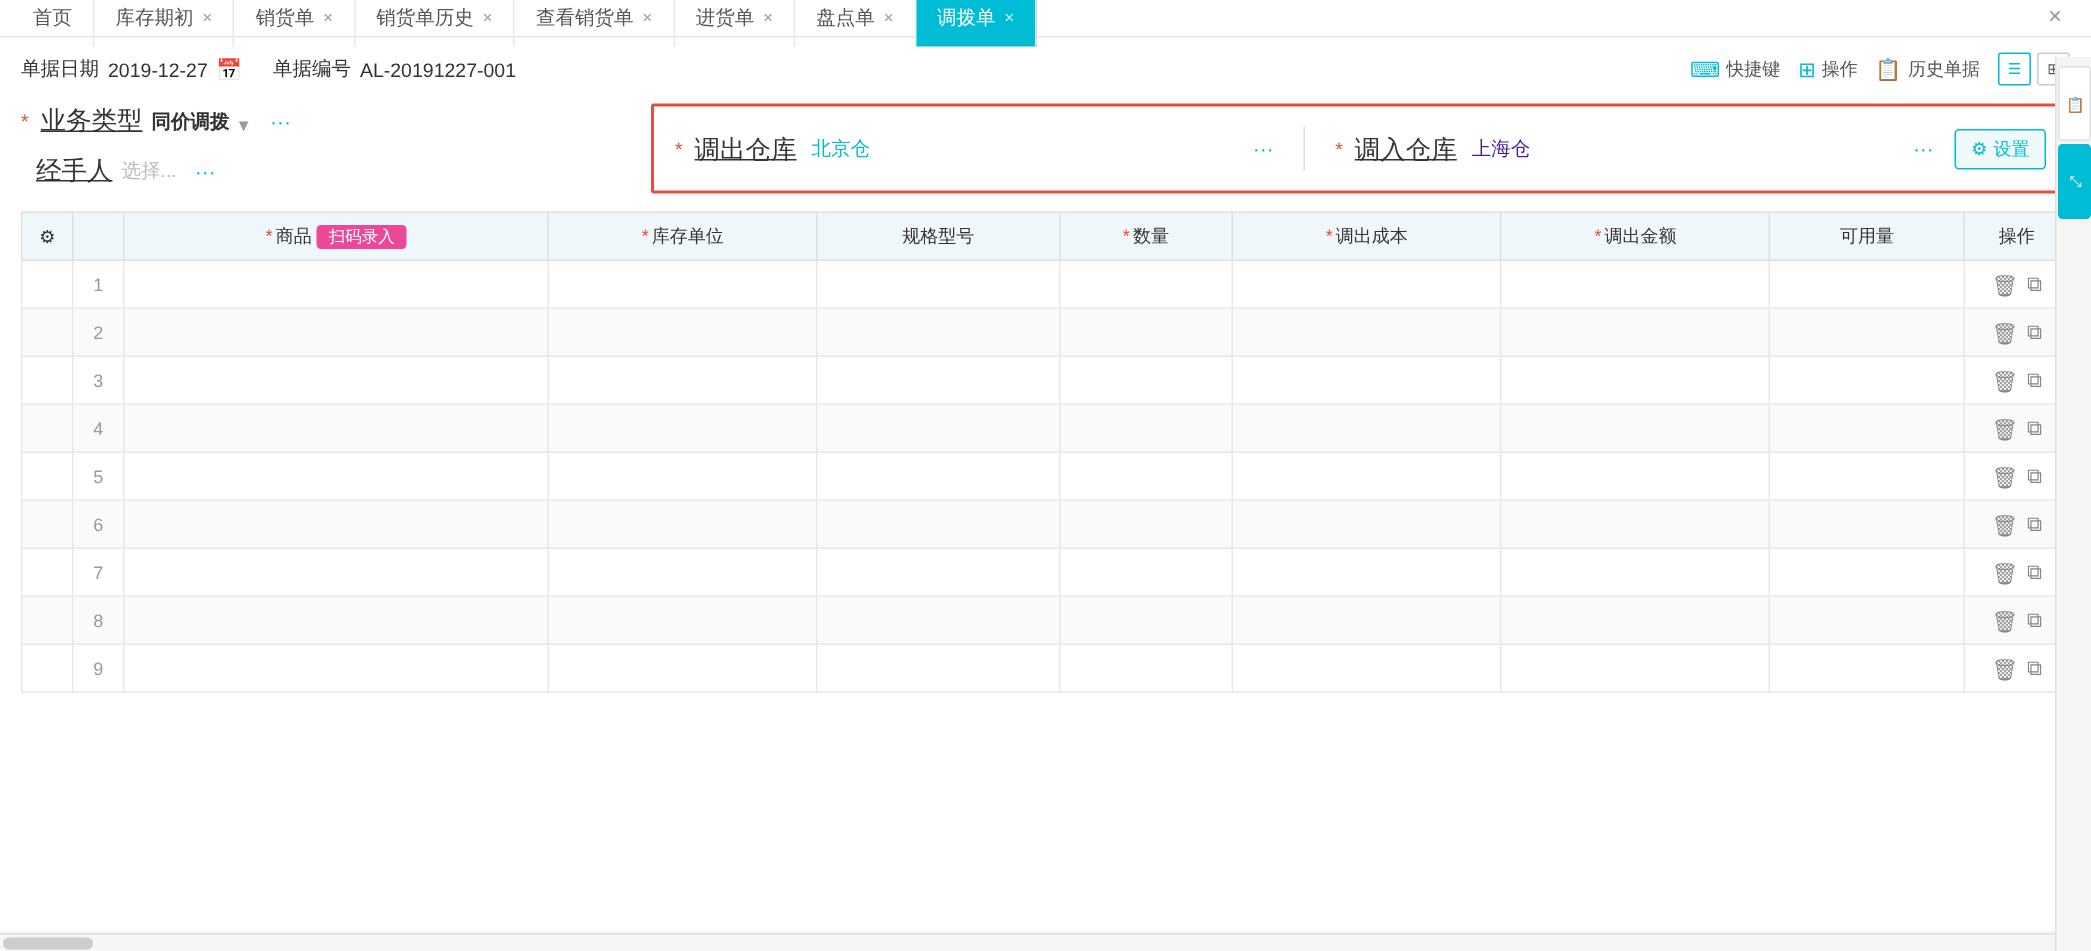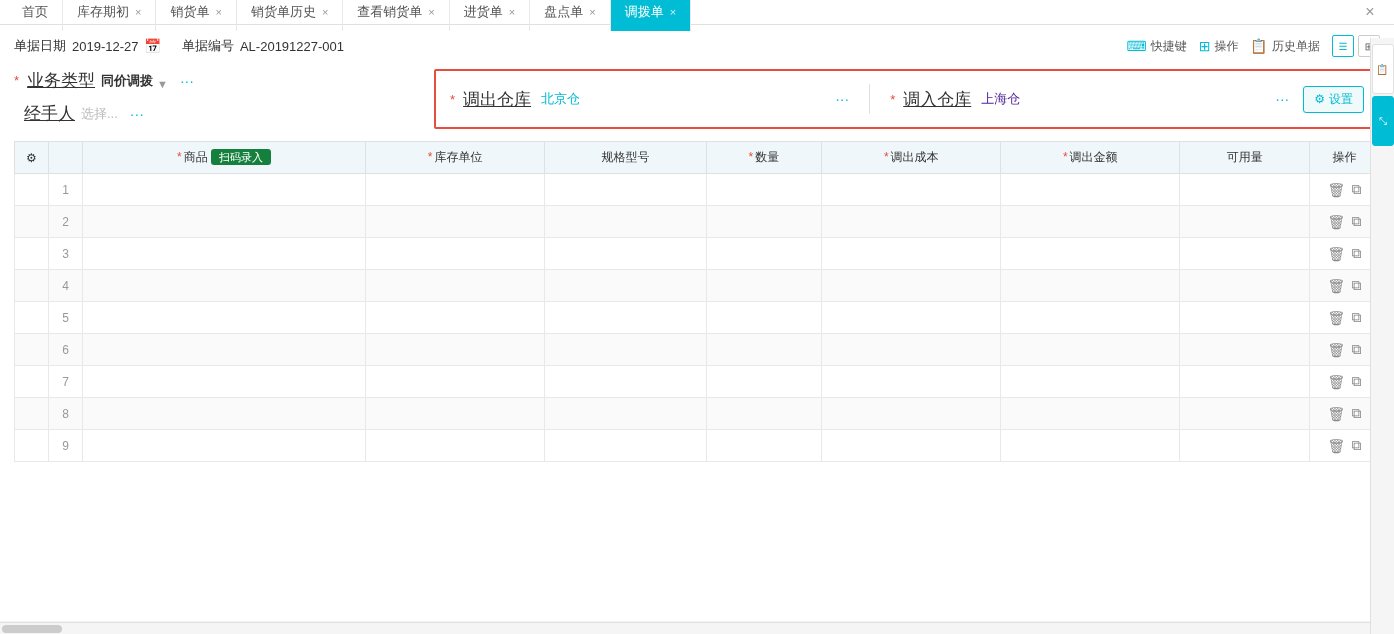--- a/index.html
+++ b/index.html
@@ -148,21 +148,21 @@
     .data-table td {
       border: 1px solid #e8e8e8;
       padding: 5px 6px;
       text-align: center;
       height: 32px;
       color: #333;
     }
     .data-table tr:nth-child(even) td { background: #fafafa; }
     .data-table tr.subtotal td { background: #fff8e8; font-weight: bold; }
     .scan-btn {
-      background: #15803d;
+      background: #ec4899;
       color: #fff;
       padding: 2px 8px;
       border-radius: 3px;
       font-size: 11px;
       cursor: pointer;
       white-space: nowrap;
     }
     .action-icons { display: flex; align-items: center; justify-content: center; gap: 6px; }
     .action-icon { cursor: pointer; font-size: 14px; color: #888; }
     .gear-col { width: 34px; }

